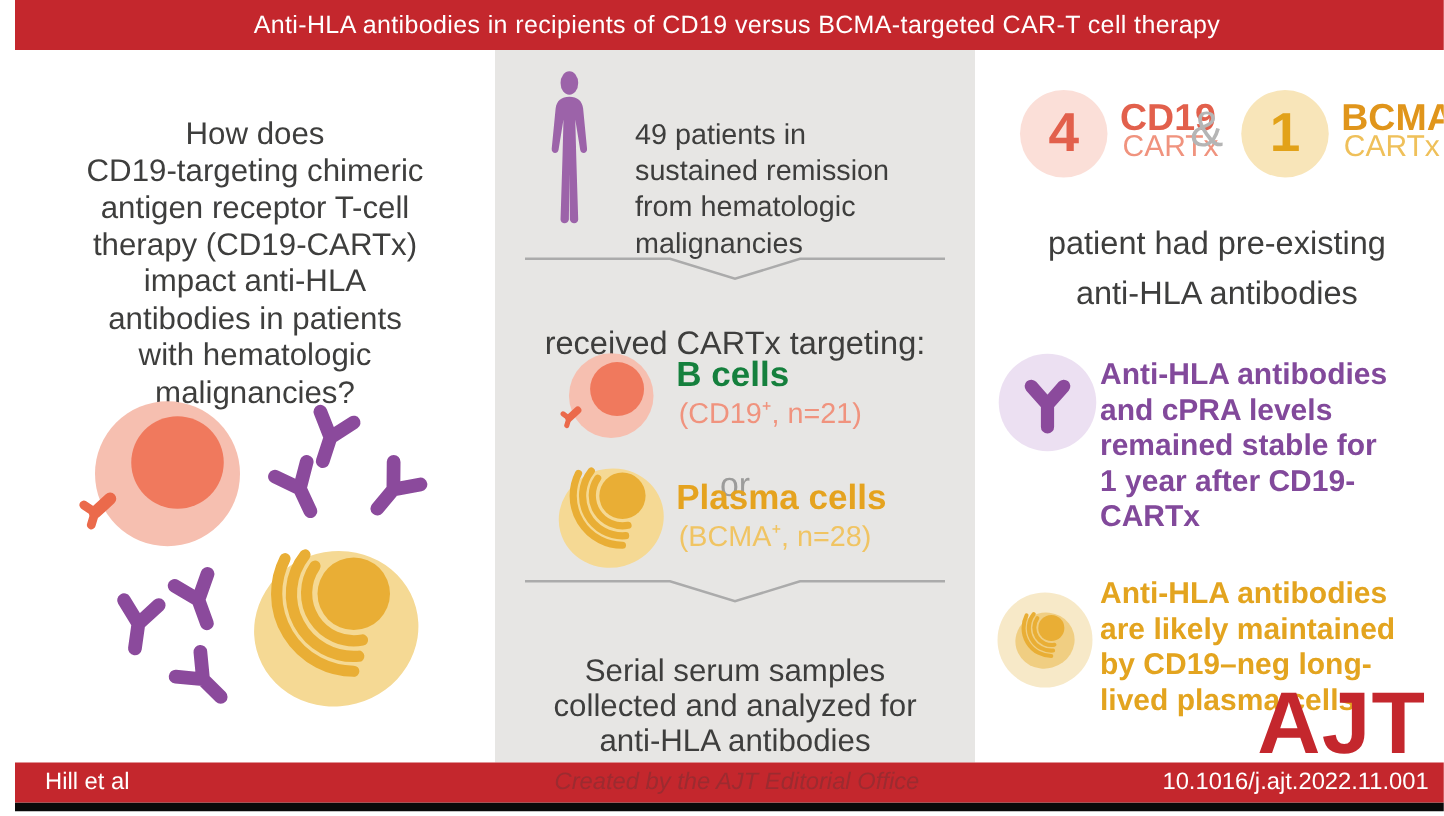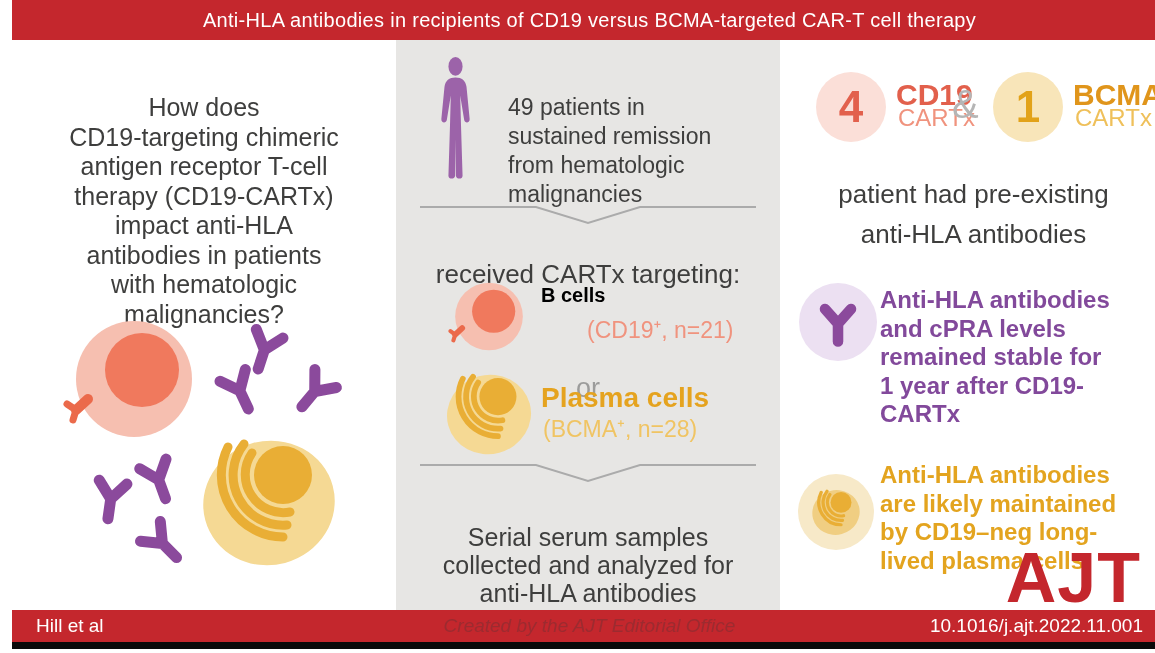--- a/index.html
+++ b/index.html
@@ -27,22 +27,22 @@
   .silhouette{position:absolute;left:32px;top:16px;}
   .patients-text{position:absolute;left:112px;top:30px;font-size:23px;line-height:29px;
                  font-weight:500;color:#3E3E3D;}
   .divider{position:absolute;left:22px;}
   .divider1{top:163px;}
   .divider2{top:421px;}
   .received{position:absolute;left:0;top:193px;width:100%;text-align:center;
             font-size:26px;font-weight:500;color:#3E3E3D;}
   .bcell-icon-mid{position:absolute;left:52px;top:238px;}
   .plasma-icon-mid{position:absolute;left:47px;top:331px;}
-  .b-label{position:absolute;left:145px;top:244px;font-size:20px;font-weight:700;color:#000000;}
-  .b-detail{position:absolute;left:147px;top:273px;font-size:23px;font-weight:500;color:#F0937E;margin-left:44px;}
+  .b-label{position:absolute;left:145px;top:244px;font-size:28px;font-weight:700;color:#15803d;}
+  .b-detail{position:absolute;left:147px;top:273px;font-size:23px;font-weight:500;color:#F0937E;}
   .or-label{position:absolute;left:0;top:306px;width:100%;text-align:center;
             font-size:27px;color:#9C9C9B;}
   .p-label{position:absolute;left:145px;top:342px;font-size:28px;font-weight:700;color:#E5A31F;}
   .p-detail{position:absolute;left:147px;top:372px;font-size:23px;font-weight:500;color:#F0C463;}
   .serum{position:absolute;left:0;top:458px;width:100%;text-align:center;
          font-size:25px;line-height:28px;font-weight:500;color:#3E3E3D;}
 
   
   .badge-circle{position:absolute;border-radius:50%;display:flex;align-items:center;
                 justify-content:center;font-weight:600;}

